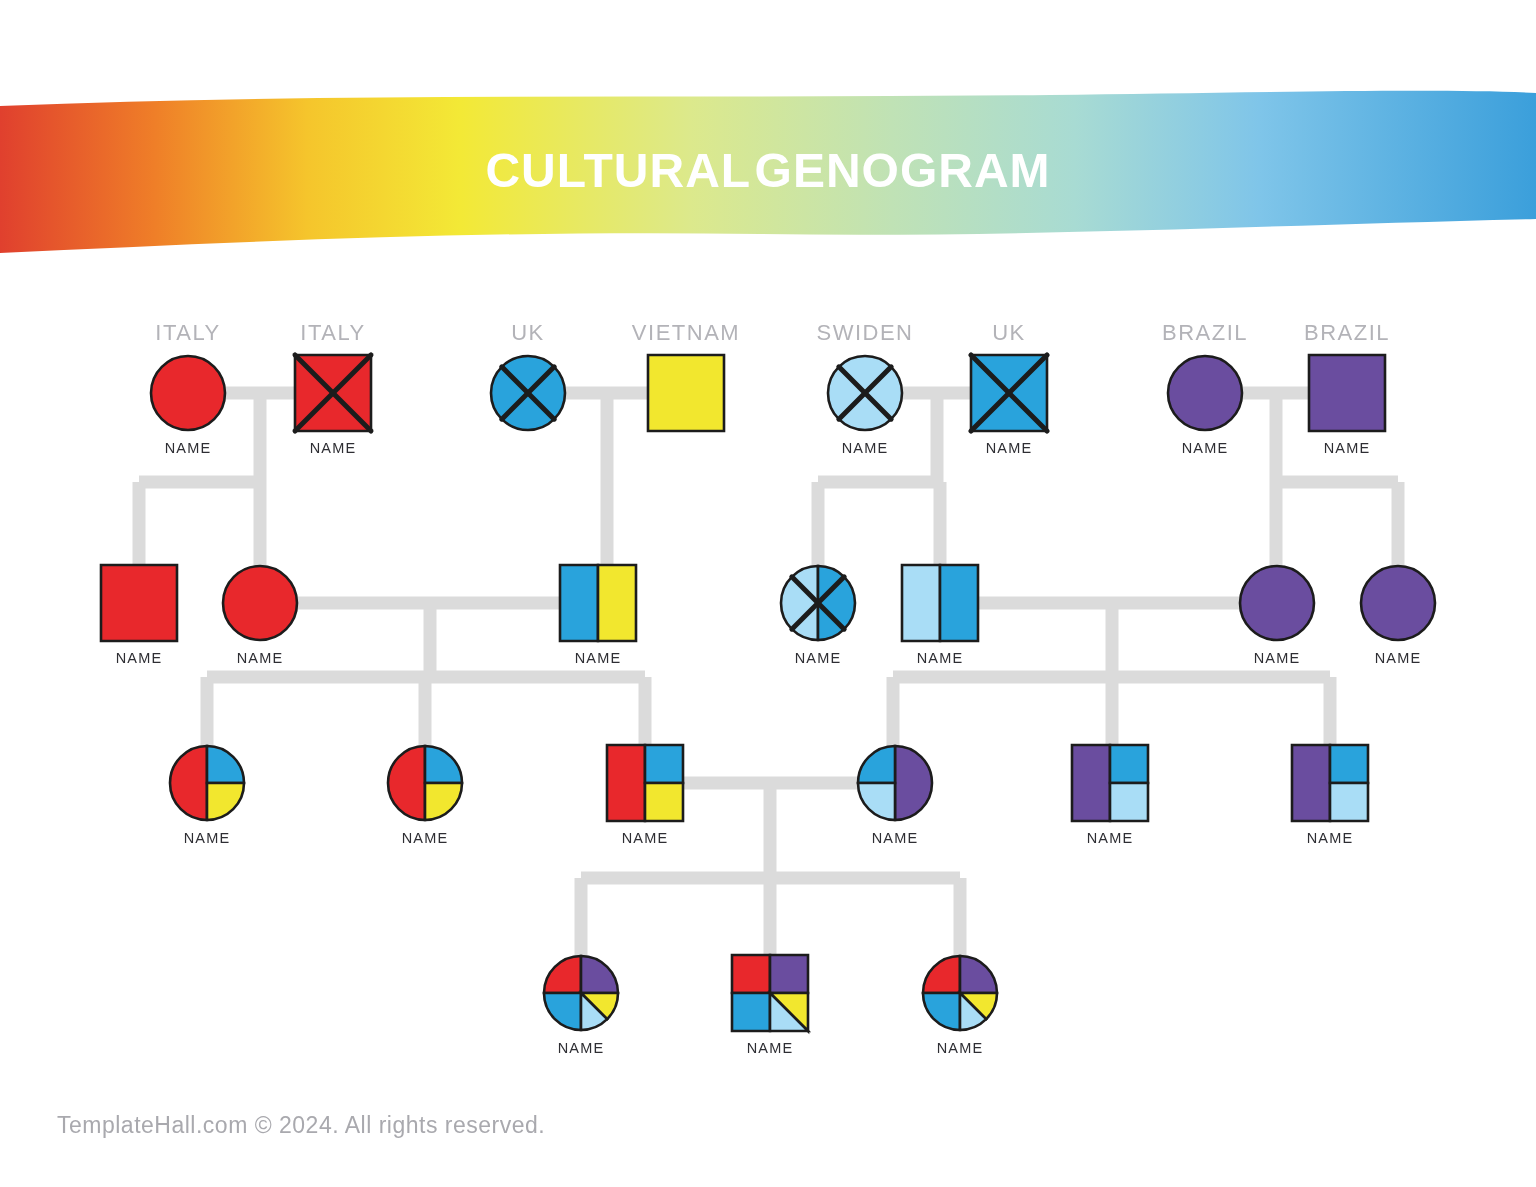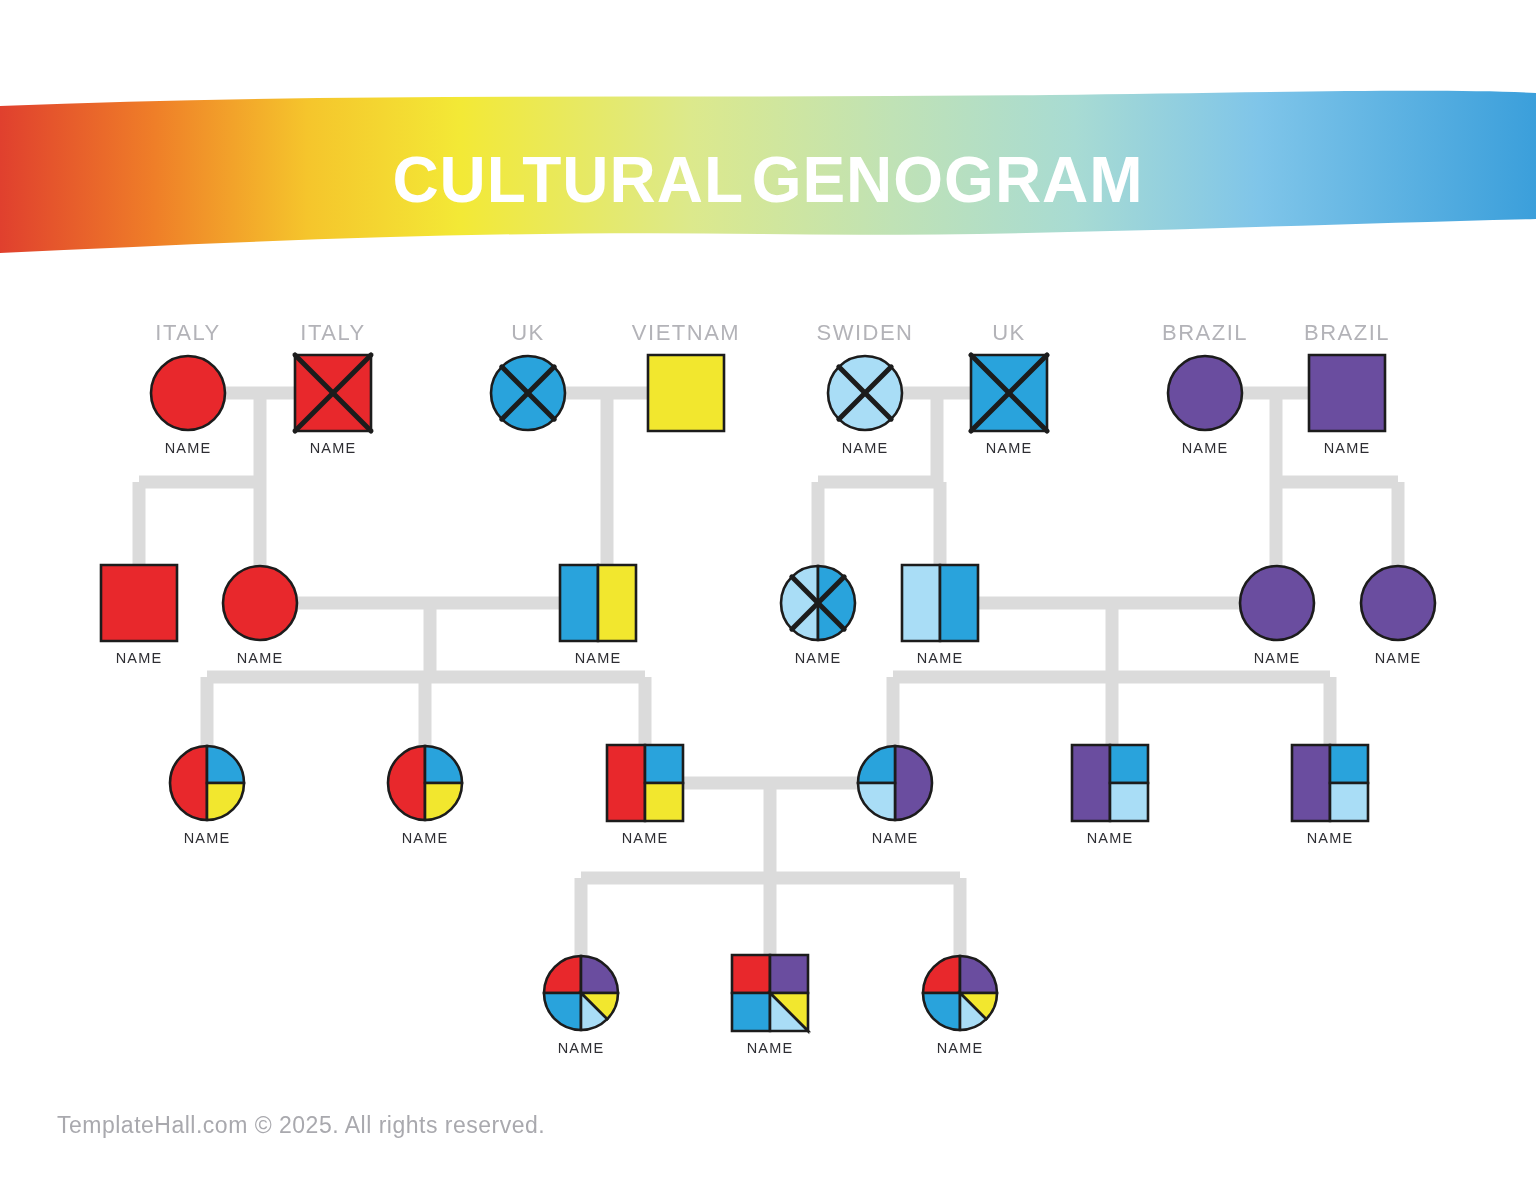--- a/index.html
+++ b/index.html
@@ -1,20 +1,20 @@
 <!DOCTYPE html>
 <html><head>
 <meta charset="utf-8">
 <style>
   html,body{margin:0;padding:0;background:#ffffff;}
   .page{position:relative;width:1536px;height:1187px;background:#ffffff;overflow:hidden;
         font-family:"Liberation Sans",sans-serif;}
   .banner-wrap{position:absolute;left:0;top:0;width:1536px;height:300px;}
   .page-title{position:absolute;left:0;right:0;top:143px;margin:0;text-align:center;
-        color:#ffffff;font-size:64px;font-weight:800;letter-spacing:1px;word-spacing:-10px;
+        color:#ffffff;font-size:48px;font-weight:800;letter-spacing:1px;word-spacing:-10px;
         font-family:"Liberation Sans",sans-serif;}
   .genogram{position:absolute;left:0;top:0;width:1536px;height:1187px;}
   .footer{position:absolute;left:57px;top:1112px;font-size:23px;color:#A9A9AE;
         letter-spacing:0.5px;}
   text.country{font-size:22px;letter-spacing:1.5px;fill:#B3B3B8;font-weight:400;}
   text.pname{font-size:14.5px;letter-spacing:1.2px;fill:#2E2E33;font-weight:500;}
 </style>
 </head>
 <body>
 
@@ -225,15 +225,15 @@
           <path d="M 960,993 L 960,956 A 37,37 0 0,0 923,993 Z" fill="#E8282C" stroke="#1C1C1C" stroke-width="2.6" stroke-linejoin="miter"></path>
           <path d="M 960,993 L 960,956 A 37,37 0 0,1 997,993 Z" fill="#6A4D9F" stroke="#1C1C1C" stroke-width="2.6" stroke-linejoin="miter"></path>
           <path d="M 960,993 L 923,993 A 37,37 0 0,0 960,1030 Z" fill="#29A3DC" stroke="#1C1C1C" stroke-width="2.6" stroke-linejoin="miter"></path>
           <path d="M 960,993 L 997,993 A 37,37 0 0,1 986.16,1019.16 Z" fill="#F2E72E" stroke="#1C1C1C" stroke-width="2.6" stroke-linejoin="miter"></path>
           <path d="M 960,993 L 986.16,1019.16 A 37,37 0 0,1 960,1030 Z" fill="#A9DDF6" stroke="#1C1C1C" stroke-width="2.6" stroke-linejoin="miter"></path>
           <text x="960" y="1053" text-anchor="middle" class="pname">NAME</text>
         </g>
       </g>
     </svg>
 
-  <div class="footer">TemplateHall.com © 2025. All rights reserved.</div>
+  <div class="footer">TemplateHall.com © 2024. All rights reserved.</div>
 
 </div>
 
 </body></html>

